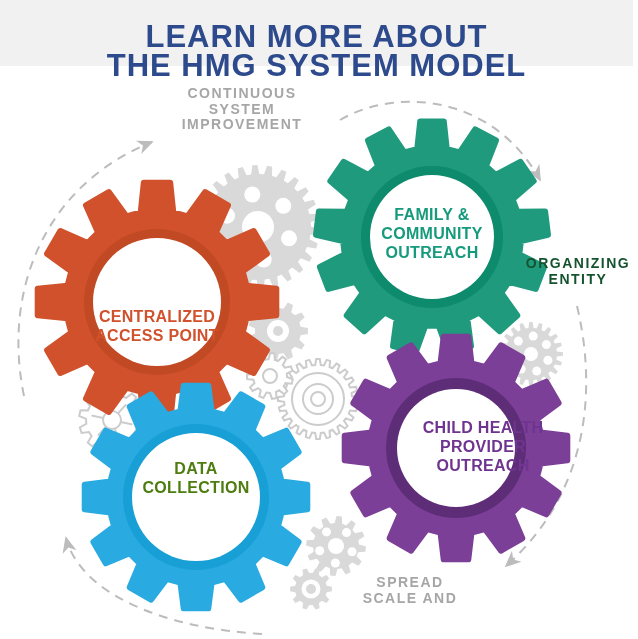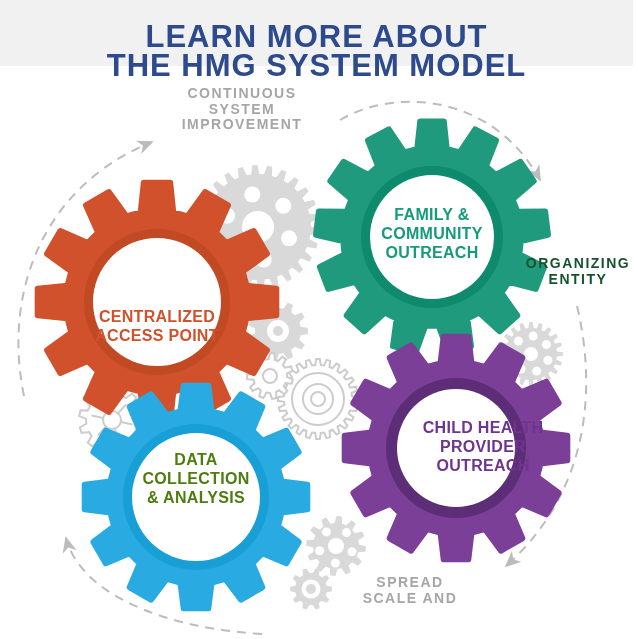--- a/index.html
+++ b/index.html
@@ -156,21 +156,20 @@
     <span>ACCESS POINT</span>
   </div>
   <div class="gear-label" style="left: 432px; top: 233px; color: rgb(22, 154, 124);">
     <span>FAMILY &amp;</span>
     <span>COMMUNITY</span>
     <span>OUTREACH</span>
   </div>
   <div class="gear-label" style="left: 196px; top: 478px; color: #4d7c0f;">
     <span>DATA</span>
     <span>COLLECTION</span>
-    <span>&amp; ANALYSIS</span>
   </div>
   <div class="gear-label" style="left: 483px; top: 446px; color: rgb(111, 51, 144);">
     <span>CHILD HEALTH</span>
     <span>PROVIDER</span>
     <span>OUTREACH</span>
   </div>
 
 </div>
 
 </body></html>

